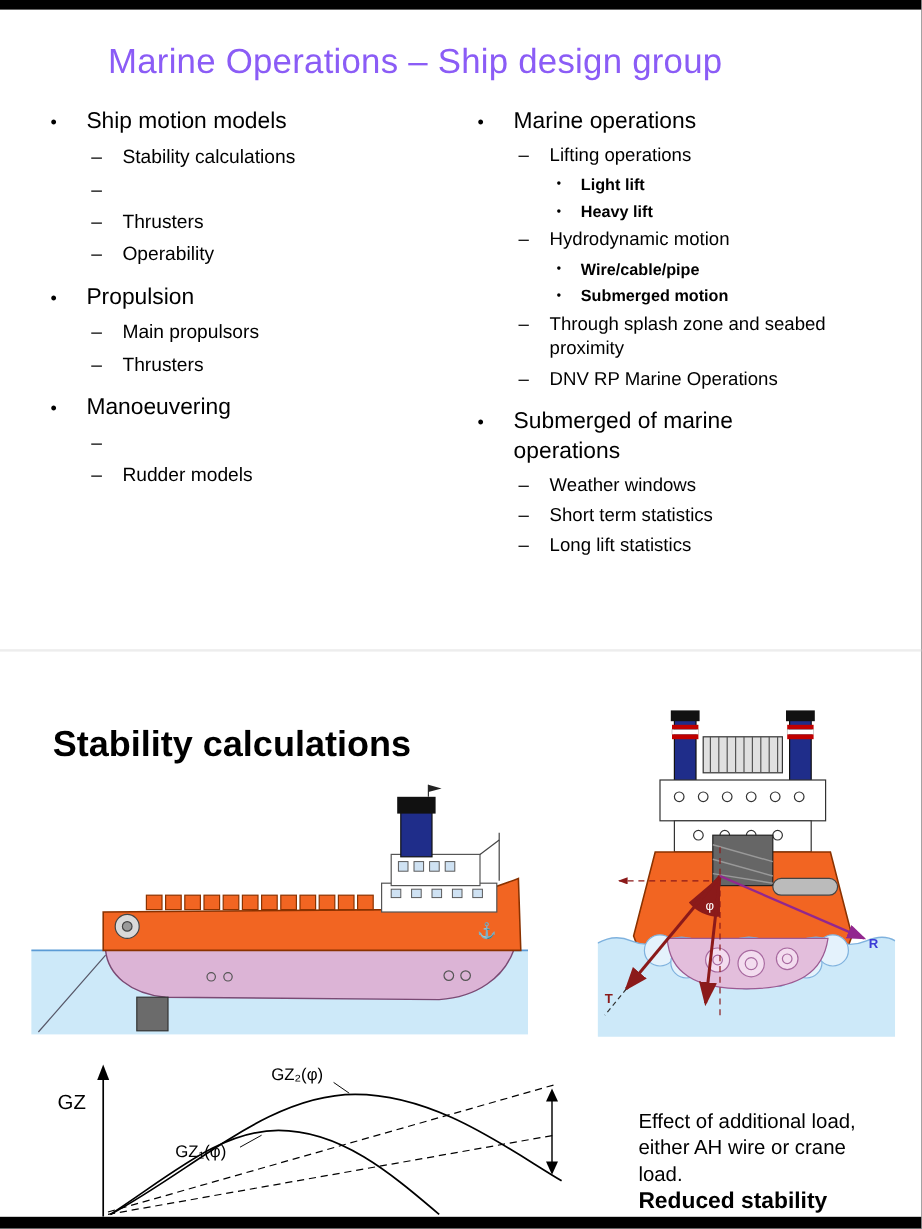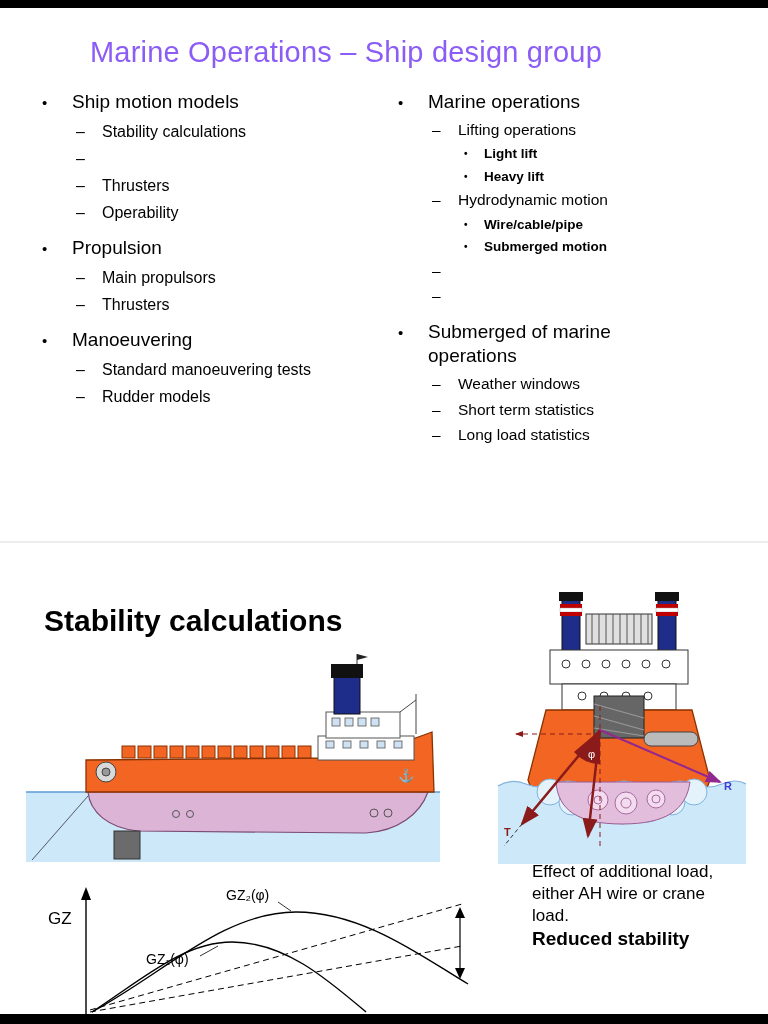--- a/index.html
+++ b/index.html
@@ -26,21 +26,21 @@
   .lvl3 .marker{width:20px;font-size:10px;padding-top:2px;}
   .col-right .lvl2{font-size:15.5px;margin:5px 0;}
   .col .li:first-child{margin-top:0;}
 
   .slide2-title{position:absolute;left:44px;top:604px;font-size:30px;font-weight:700;color:#000;}
 
   .side-ship{position:absolute;left:26px;top:650px;width:414px;height:220px;}
   .stern-ship{position:absolute;left:498px;top:584px;width:248px;height:296px;}
   .gz-plot{position:absolute;left:34px;top:878px;width:442px;height:136px;}
 
-  .caption{position:absolute;left:532px;top:861px;width:214px;font-size:17px;line-height:1.3;}
+  .caption{position:absolute;left:532px;top:924px;width:214px;font-size:17px;line-height:1.3;}
   .caption .cap-bold{font-weight:700;font-size:19px;}
 
   svg{display:block;}
 </style>
 </head>
 <body>
 
 <div class="page">
   <div class="bar-top"></div>
 
@@ -77,21 +77,20 @@
       <div class="li lvl2">
         <span class="marker">–</span>
         <span class="txt">Thrusters</span>
       </div>
       <div class="li lvl1">
         <span class="marker">•</span>
         <span class="txt">Manoeuvering</span>
       </div>
       <div class="li lvl2">
         <span class="marker">–</span>
-        <span class="txt">Standard manoeuvering tests</span>
       </div>
       <div class="li lvl2">
         <span class="marker">–</span>
         <span class="txt">Rudder models</span>
       </div>
     </div>
   <div class="col col-right">
       <div class="li lvl1">
         <span class="marker">•</span>
         <span class="txt">Marine operations</span>
@@ -115,39 +114,41 @@
       <div class="li lvl3">
         <span class="marker">•</span>
         <span class="txt">Wire/cable/pipe</span>
       </div>
       <div class="li lvl3">
         <span class="marker">•</span>
         <span class="txt">Submerged motion</span>
       </div>
       <div class="li lvl2">
         <span class="marker">–</span>
-      </div>
-      <div class="li lvl2">
-        <span class="marker">–</span>
+        <span class="txt">Through splash zone and seabed proximity</span>
+      </div>
+      <div class="li lvl2">
+        <span class="marker">–</span>
+        <span class="txt">DNV RP Marine Operations</span>
       </div>
       <div class="li lvl1">
         <span class="marker">•</span>
         <span class="txt">Submerged of marine operations</span>
       </div>
       <div class="li lvl2">
         <span class="marker">–</span>
         <span class="txt">Weather windows</span>
       </div>
       <div class="li lvl2">
         <span class="marker">–</span>
         <span class="txt">Short term statistics</span>
       </div>
       <div class="li lvl2">
         <span class="marker">–</span>
-        <span class="txt">Long load statistics</span>
+        <span class="txt">Long lift statistics</span>
       </div>
     </div>
 
   <div class="slide-divider"></div>
 
   <div class="slide2-title">Stability calculations</div>
 
   <svg class="side-ship" viewBox="0 0 414 220">
     <rect x="0" y="142" width="414" height="70" fill="#CDE9F9"></rect>
     <line x1="0" y1="142" x2="414" y2="142" stroke="#5B9BD5" stroke-width="1.5"></line>

